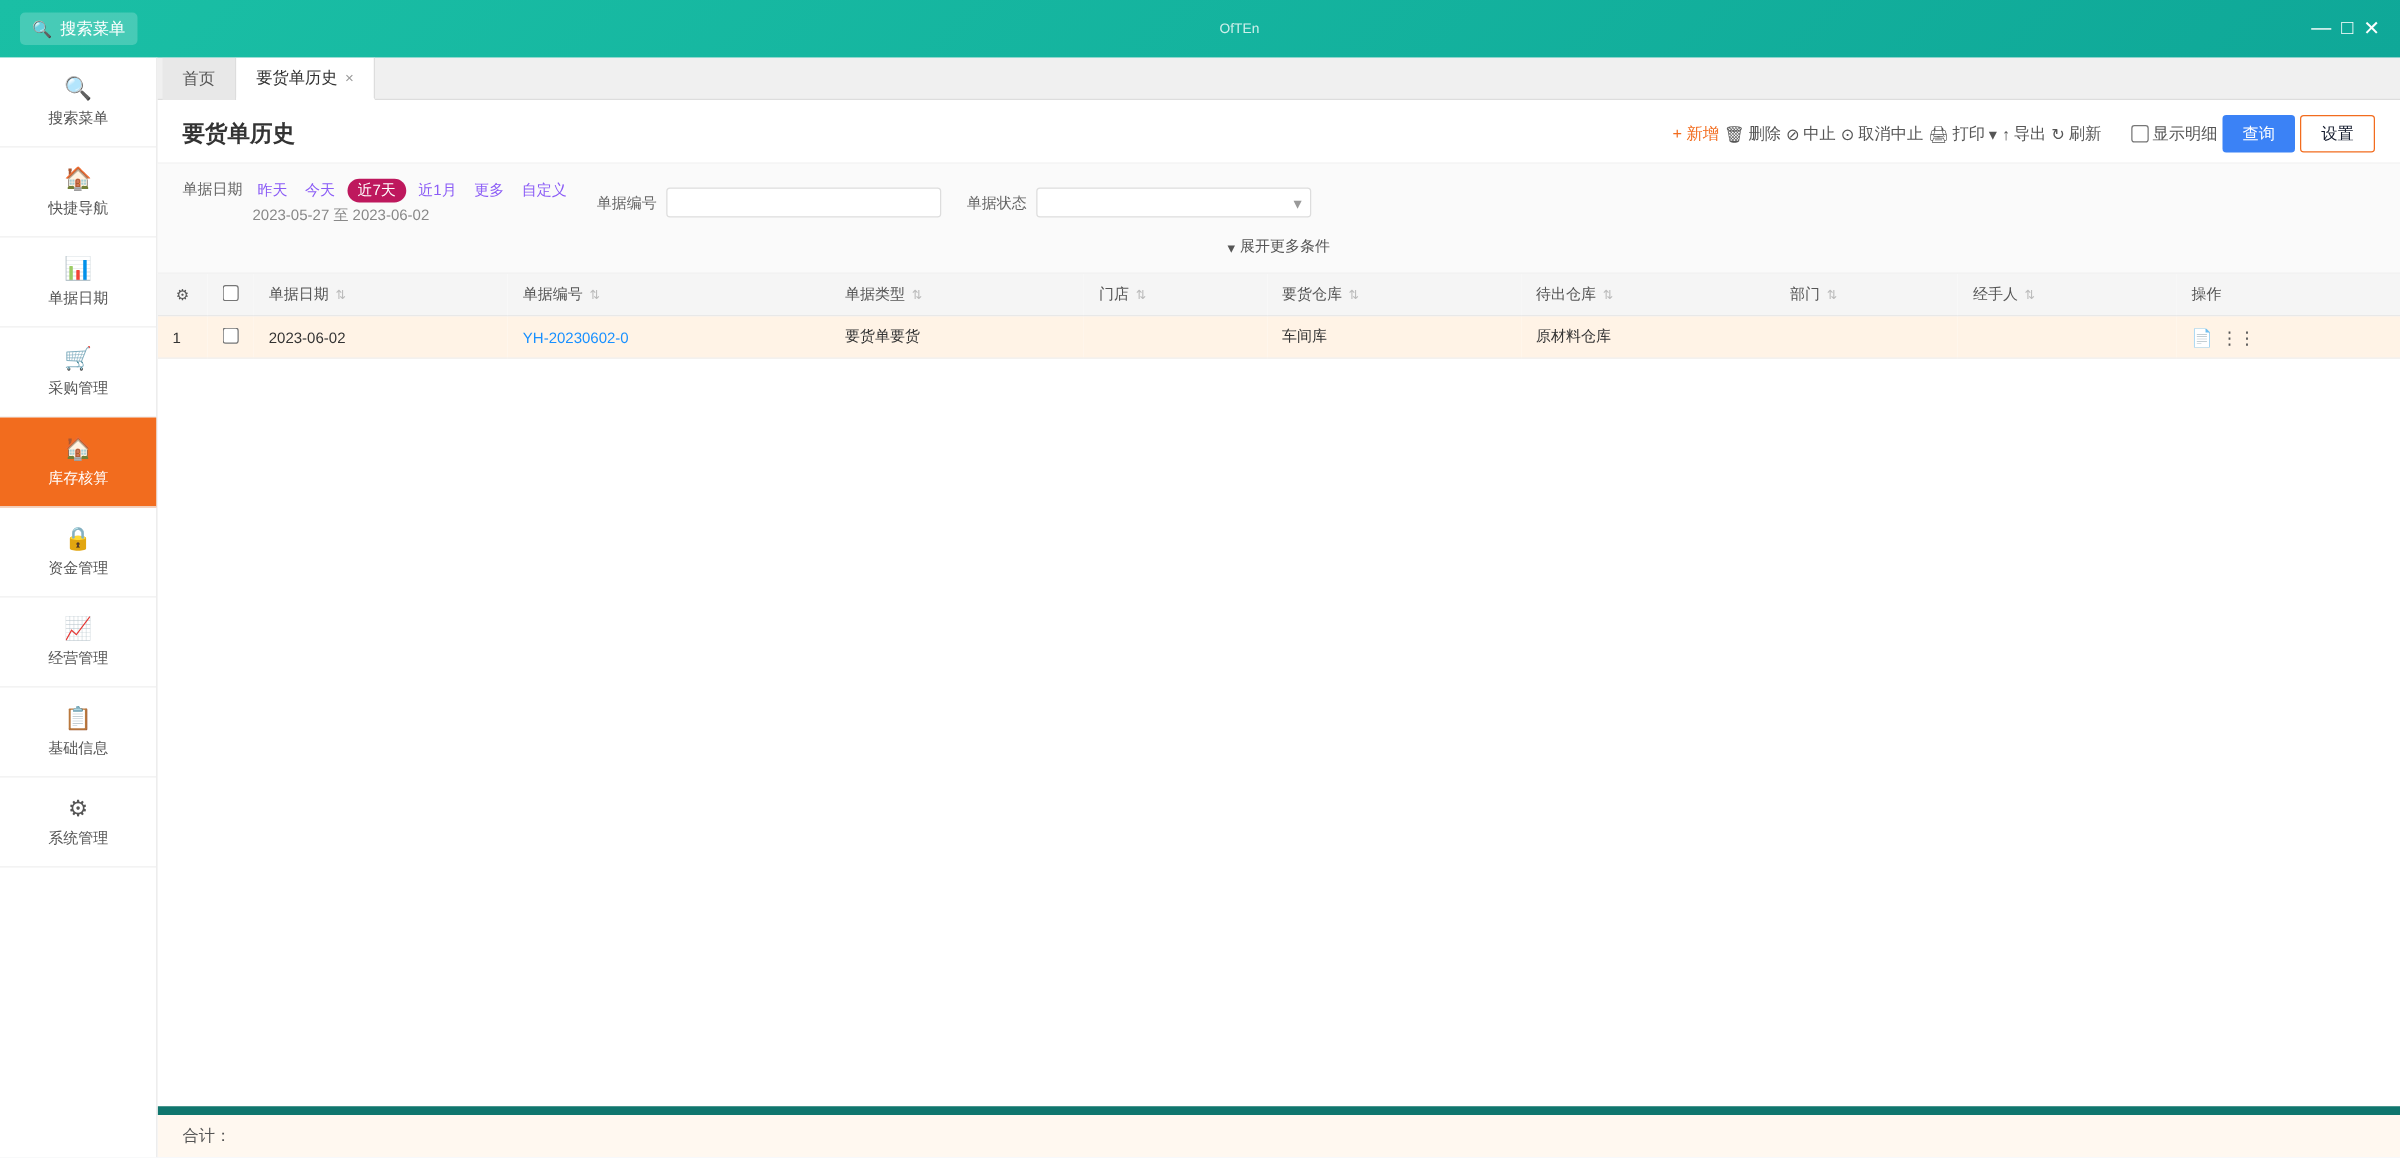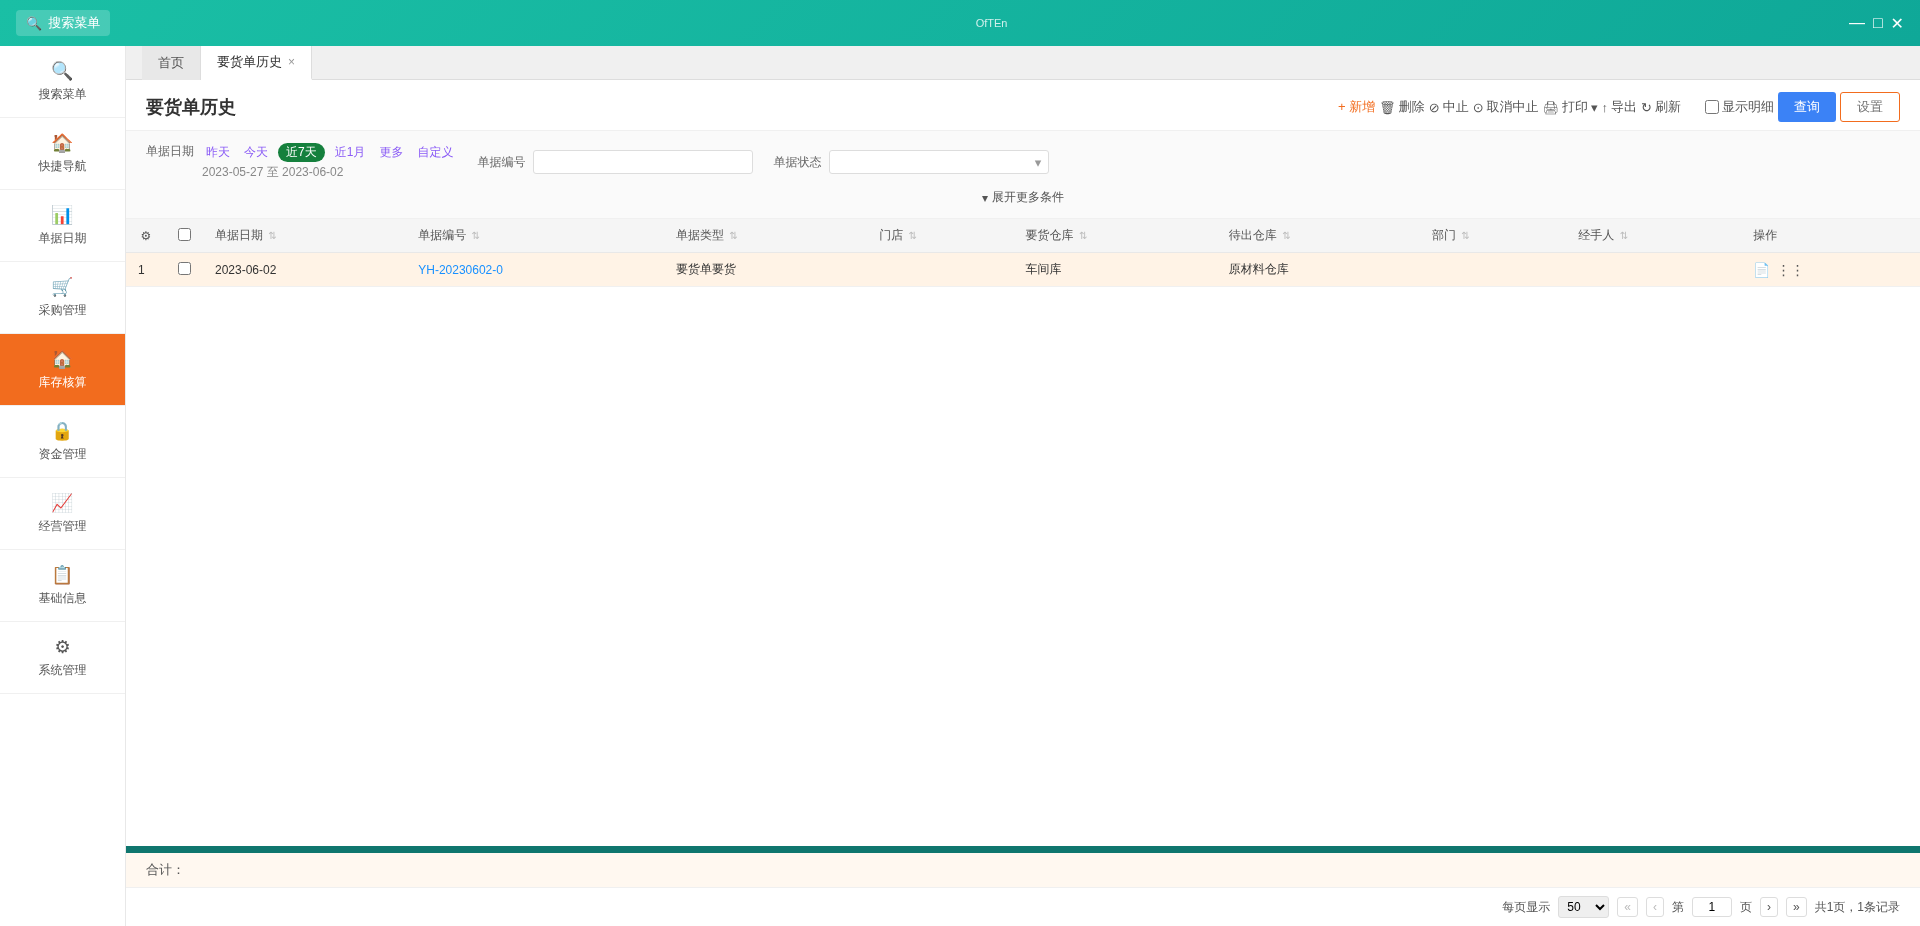--- a/index.html
+++ b/index.html
@@ -13,47 +13,47 @@
     
     .sidebar { width: 126px; background: white; display: flex; flex-direction: column; border-right: 1px solid #e8e8e8; }
     .sidebar-item { display: flex; flex-direction: column; align-items: center; padding: 14px 8px; cursor: pointer; color: #555; font-size: 12px; gap: 4px; border-bottom: 1px solid #f0f0f0; }
     .sidebar-item.active { background: #f26c1e; color: white; }
     .sidebar-item .icon { font-size: 18px; }
 
     
     .content-area { flex: 1; display: flex; flex-direction: column; overflow: hidden; }
 
     
-    .tab-bar { background: #f0f0f0; display: flex; align-items: center; height: 34px; padding: 0 16px; border-bottom: 1px solid #ddd; }
+    .tab-bar { background: #f0f0f0; display: flex; align-items: center; height: 34px; padding: 0 4px; border-bottom: 1px solid #ddd; }
     .tab { padding: 0 16px; height: 34px; display: flex; align-items: center; cursor: pointer; font-size: 13px; color: #555; background: #e0e0e0; border-right: 1px solid #ddd; gap: 6px; }
     .tab.active { background: white; color: #333; border-bottom: 2px solid white; margin-bottom: -1px; }
     .tab .close-btn { font-size: 12px; color: #999; cursor: pointer; }
     .tab-home { padding: 0 16px; height: 34px; display: flex; align-items: center; cursor: pointer; font-size: 13px; color: #555; background: #e8e8e8; border-right: 1px solid #ddd; }
 
     
     .page-content { flex: 1; background: white; display: flex; flex-direction: column; overflow: hidden; }
 
     
     .page-header { padding: 12px 20px 8px; display: flex; align-items: center; justify-content: space-between; border-bottom: 1px solid #f0f0f0; }
     .page-title { font-size: 18px; font-weight: bold; color: #333; }
     .toolbar { display: flex; align-items: center; gap: 4px; margin-left: 24px; }
     .toolbar-btn { display: flex; align-items: center; gap: 3px; cursor: pointer; font-size: 13px; color: #555; }
     .toolbar-btn.orange { color: #f26c1e; }
     .btn-primary { background: #3b82f6; color: white; border: none; padding: 6px 16px; border-radius: 3px; cursor: pointer; font-size: 13px; }
-    .btn-setting { background: white; color: #737373; border: 1px solid #f26c1e; padding: 5px 16px; border-radius: 3px; cursor: pointer; font-size: 13px; }
+    .btn-setting { background: white; color: #0f172a; border: 1px solid #f26c1e; padding: 5px 16px; border-radius: 3px; cursor: pointer; font-size: 13px; }
     .display-cell-btn { display: flex; align-items: center; gap: 3px; font-size: 13px; color: #555; cursor: pointer; padding-left: 20px; }
     .checkbox-small { width: 14px; height: 14px; }
 
     
     .filter-area { padding: 12px 20px; background: #fafafa; border-bottom: 1px solid #f0f0f0; }
     .filter-row { display: flex; align-items: center; gap: 20px; margin-bottom: 8px; }
     .filter-label { color: #666; font-size: 12px; white-space: nowrap; }
     .date-shortcuts { display: flex; gap: 6px; align-items: center; }
     .date-btn { font-size: 12px; color: #8b5cf6; cursor: pointer; padding: 1px 4px; }
-    .date-btn.active { background: #15803d; color: white; border-radius: 10px; padding: 1px 8px; }
+    .date-btn.active { background: #be185d; color: white; border-radius: 10px; padding: 1px 8px; }
     .date-range { font-size: 12px; color: #888; margin-top: 2px; }
     .filter-input { border: 1px solid #ddd; border-radius: 3px; padding: 4px 8px; font-size: 12px; width: 220px; outline: none; }
     .expand-more { display: flex; align-items: center; justify-content: center; cursor: pointer; color: #555; font-size: 12px; gap: 4px; margin-top: 4px; }
 
     
     .table-area { flex: 1; overflow: auto; }
     table { width: 100%; border-collapse: collapse; font-size: 13px; }
     thead tr { background: #f5f5f5; }
     th { padding: 8px 12px; text-align: left; color: #555; font-weight: normal; border-bottom: 1px solid #e8e8e8; white-space: nowrap; font-size: 12px; }
     td { padding: 8px 12px; border-bottom: 1px solid #f0f0f0; color: #333; white-space: nowrap; font-size: 12px; }
@@ -305,31 +305,16 @@
                 </td>
               </tr>
             </tbody>
           </table>
         </div>
 
         <div class="footer-total">
           <span>合计：</span>
         </div>
 
-        <div class="pagination-bar">
-          <span>每页显示</span>
-          <select class="page-size-select">
-            <option value="50">50</option>
-            <option value="100">100</option>
-          </select>
-          <span class="page-nav disabled">«</span>
-          <span class="page-nav disabled">‹</span>
-          <span>第</span>
-          <input class="page-input" type="text" value="1" style="">
-          <span>页</span>
-          <span class="page-nav">›</span>
-          <span class="page-nav">»</span>
-          <span>共1页，1条记录</span>
-        </div>
       </div>
     </div>
   </div>
 </div>
 
 </body></html>

